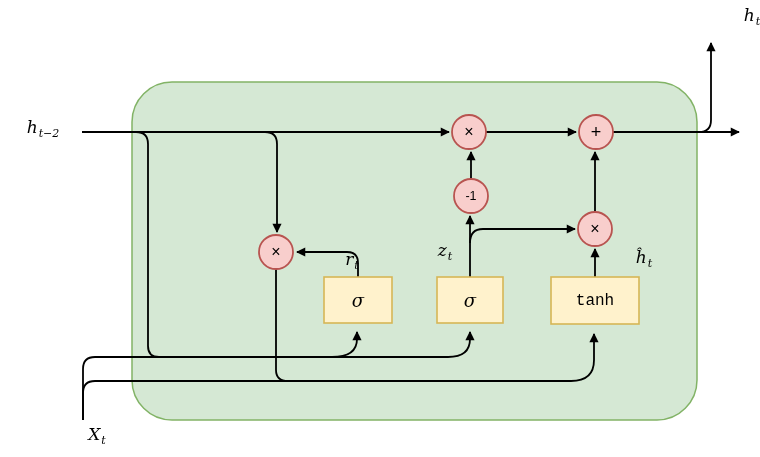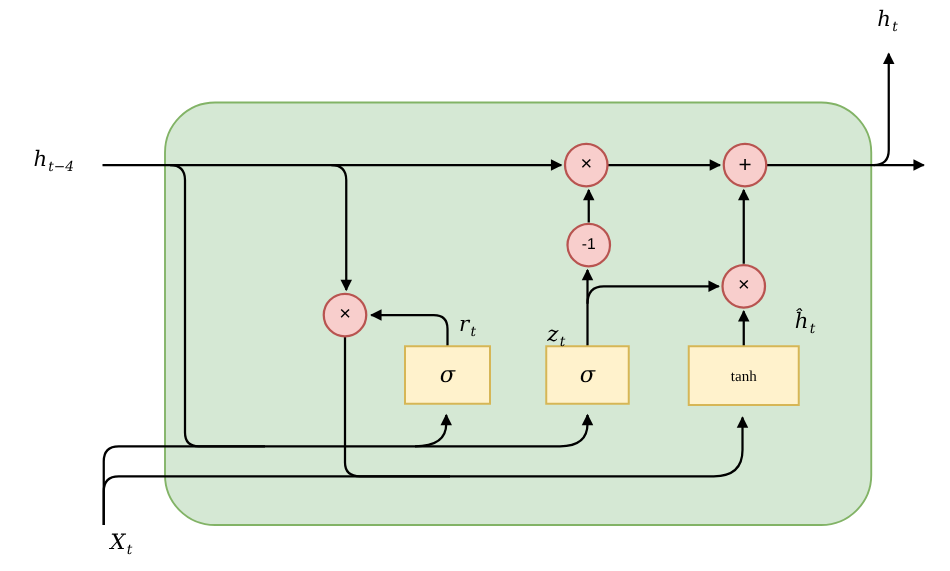--- a/index.html
+++ b/index.html
@@ -46,21 +46,21 @@
     vertical-align: -4px;
   }
   .node-text {
     position: absolute;
     transform: translate(-50%, -52%);
     line-height: 1;
     white-space: nowrap;
     color: var(--text);
   }
   .sigma-text { font-family: "DejaVu Serif", serif; font-style: italic; font-size: 18px; }
-  .tanh-text  { font-family: Liberation Serif, serif; font-size: 12px; }
+  .tanh-text  { font-family: Liberation Mono, monospace; font-size: 16px; }
   .op-text    { font-family: "Liberation Sans", sans-serif; font-size: 16px; }
   .op-plus    { font-size: 18px; font-weight: 400; }
   .op-neg     { font-size: 12.5px; }
 </style>
 </head>
 <body>
 
 <div class="stage">
 
   <svg width="760" height="457" viewBox="0 0 760 457">
@@ -97,32 +97,32 @@
     <rect class="gate-rect" x="551" y="277" width="88" height="47"></rect>
 
     <circle class="op-circle" cx="469" cy="132" r="17"></circle>
     <circle class="op-circle" cx="596" cy="132" r="17"></circle>
     <circle class="op-circle" cx="471" cy="196" r="17"></circle>
     <circle class="op-circle" cx="595" cy="229" r="17"></circle>
     <circle class="op-circle" cx="276" cy="252" r="17"></circle>
   </svg>
 
   <div class="mlabel" style="left:43px; top:129px">
-    <span class="base">h</span><span class="sub">t−4</span>
+    <span class="base">h</span><span class="sub">t−2</span>
   </div>
-  <div class="mlabel" style="left:710px; top:17px">
+  <div class="mlabel" style="left:752px; top:17px">
     <span class="base">h</span><span class="sub">t</span>
   </div>
   <div class="mlabel" style="left:97px; top:436px">
     <span class="base">X</span><span class="sub">t</span>
   </div>
-  <div class="mlabel" style="left:374px; top:261px">
+  <div class="mlabel" style="left:352px; top:261px">
     <span class="base">r</span><span class="sub">t</span>
   </div>
-  <div class="mlabel" style="left:445px; top:269px">
+  <div class="mlabel" style="left:445px; top:252px">
     <span class="base">z</span><span class="sub">t</span>
   </div>
   <div class="mlabel" style="left:644px; top:259px">
     <span class="base">ĥ</span><span class="sub">t</span>
   </div>
 
   <div class="node-text sigma-text" style="left:358px; top:301px">σ</div>
   <div class="node-text sigma-text" style="left:470px; top:301px">σ</div>
   <div class="node-text tanh-text" style="left:595px; top:301px">tanh</div>
 

